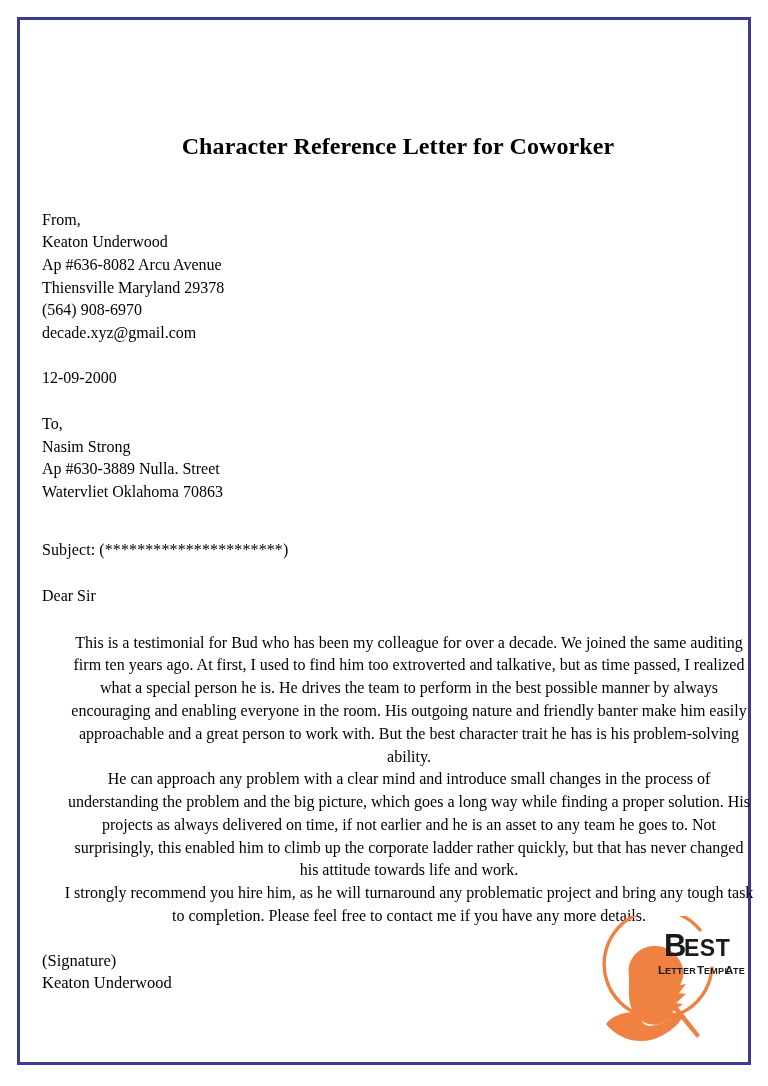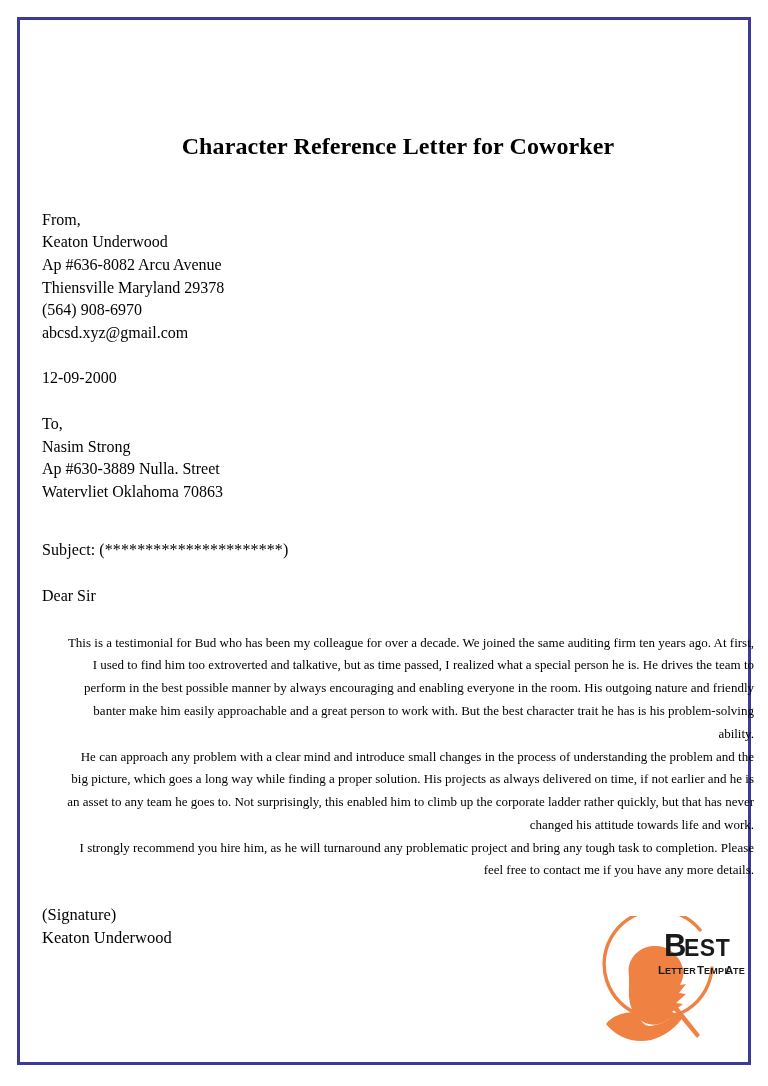--- a/index.html
+++ b/index.html
@@ -63,23 +63,23 @@
   }
   .subject-block {
     margin-top: 36px;
     letter-spacing: 0.1px;
   }
   .salutation-block {
     margin-top: 23px;
   }
   .body-block {
     margin-top: 24px;
-    font-size: 13px;
+    font-size: 16px;
     line-height: 22.8px;
-    text-align: right;
+    text-align: center;
     margin-left: 22px;
   }
   .body-para {
     margin: 0;
   }
   .body-para + .body-para {
     margin-top: 0;
   }
   .para-gap {
     margin-top: 22px;
@@ -114,21 +114,21 @@
   <div class="content">
 
     <h1 class="doc-title">Character Reference Letter for Coworker</h1>
 
     <div class="block sender-block">
       <span class="line">From,</span>
       <span class="line">Keaton Underwood</span>
       <span class="line">Ap #636-8082 Arcu Avenue</span>
       <span class="line">Thiensville Maryland 29378</span>
       <span class="line">(564) 908-6970</span>
-      <span class="line">abcsd.xyz@gmail.com</span>
+      <span class="line">decade.xyz@gmail.com</span>
     </div>
 
     <div class="block date-block">
       <span class="line">12-09-2000</span>
     </div>
 
     <div class="block recipient-block">
       <span class="line">To,</span>
       <span class="line">Nasim Strong</span>
       <span class="line">Ap #630-3889 Nulla. Street</span>

